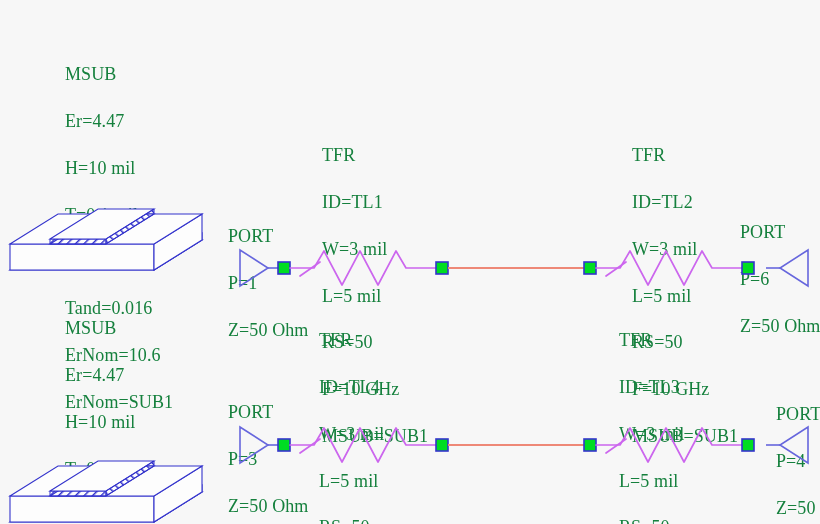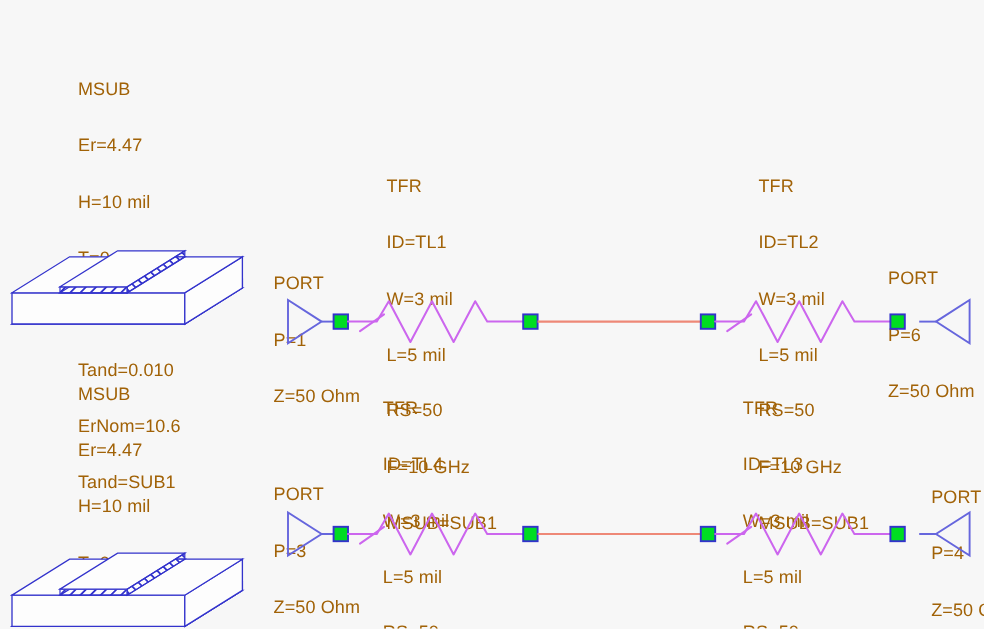--- a/index.html
+++ b/index.html
@@ -10,24 +10,24 @@
   #canvas {
     position: relative;
     width: 820px;
     height: 524px;
     background: #f7f7f7;
     overflow: hidden;
     font-family: "Liberation Sans", sans-serif;
   }
   .textblock {
     position: absolute;
-    font-family: Liberation Sans, sans-serif;
-    font-size: 15px;
+    font-family: Liberation Serif, serif;
+    font-size: 18px;
     line-height: 15.6px;
-    color: #a16207;
+    color: #15803d;
     white-space: pre;
     letter-spacing: 0.1px;
   }
   .textblock .line { display: block; }
   svg.layer {
     position: absolute;
     left: 0;
     top: 0;
     width: 820px;
     height: 524px;
@@ -38,23 +38,23 @@
 <body>
 
 <div id="canvas">
 
   <div class="textblock" style="left:65px; top:36px;">
     <span class="line">MSUB</span>
     <span class="line">Er=4.47</span>
     <span class="line">H=10 mil</span>
     <span class="line">T=0.1 mil</span>
     <span class="line">Rho=1</span>
-    <span class="line">Tand=0.010</span>
+    <span class="line">Tand=0.016</span>
     <span class="line">ErNom=10.6</span>
-    <span class="line">Tand=SUB1</span>
+    <span class="line">ErNom=SUB1</span>
   </div>
 
   <div class="textblock" style="left:65px; top:290px;">
     <span class="line">MSUB</span>
     <span class="line">Er=4.47</span>
     <span class="line">H=10 mil</span>
     <span class="line">T=0.1 mil</span>
     <span class="line">Rho=1</span>
     
     

